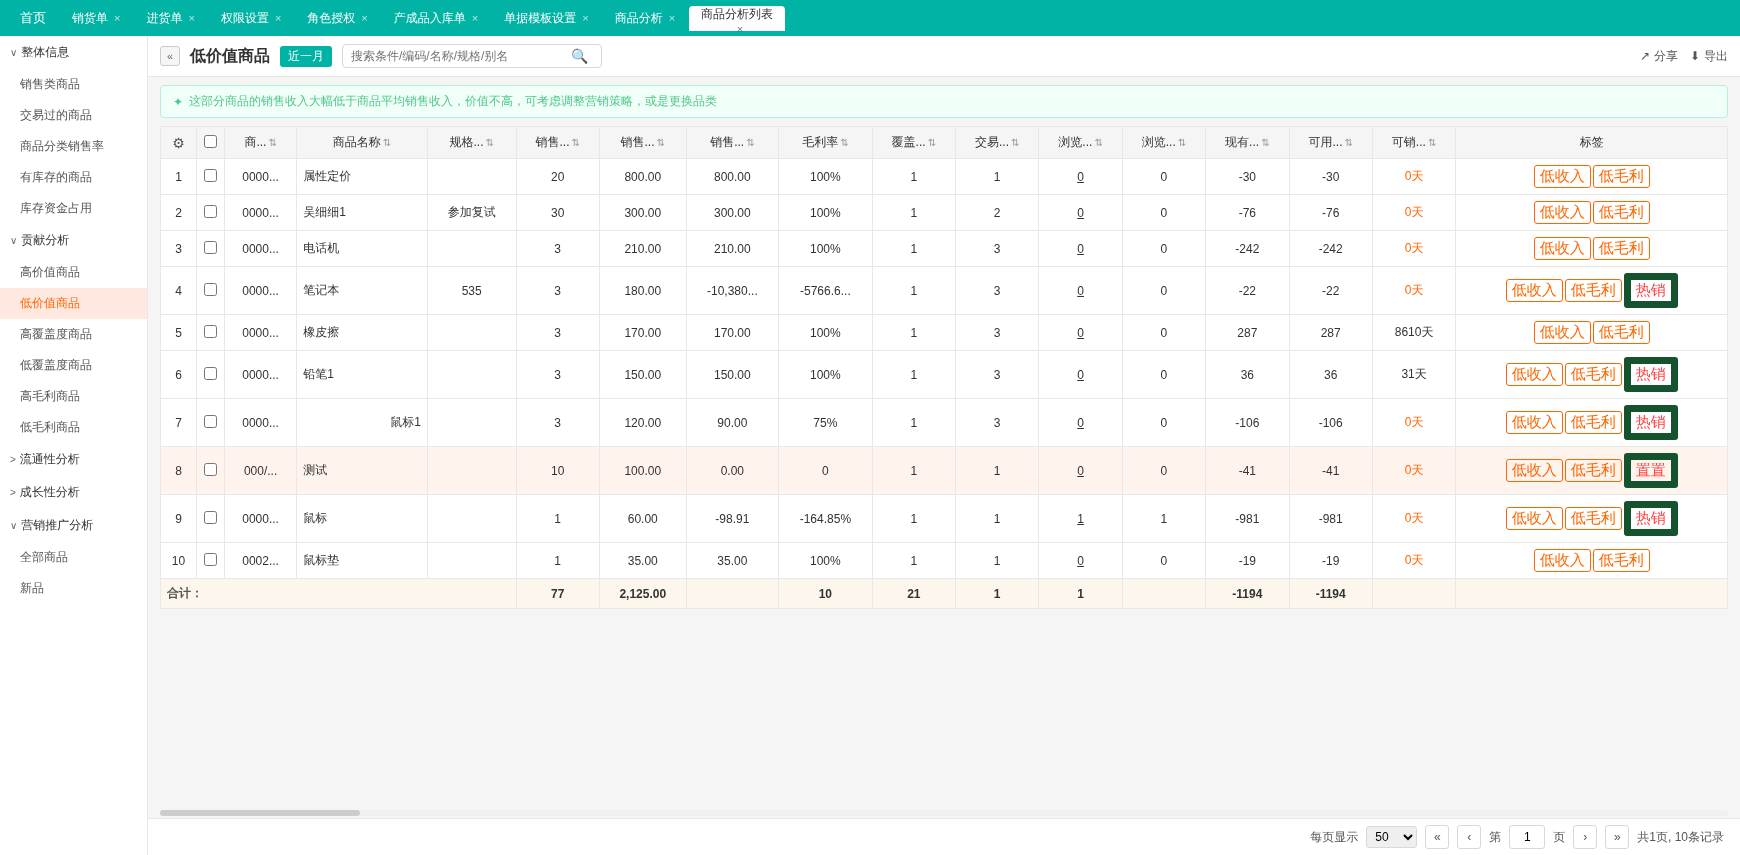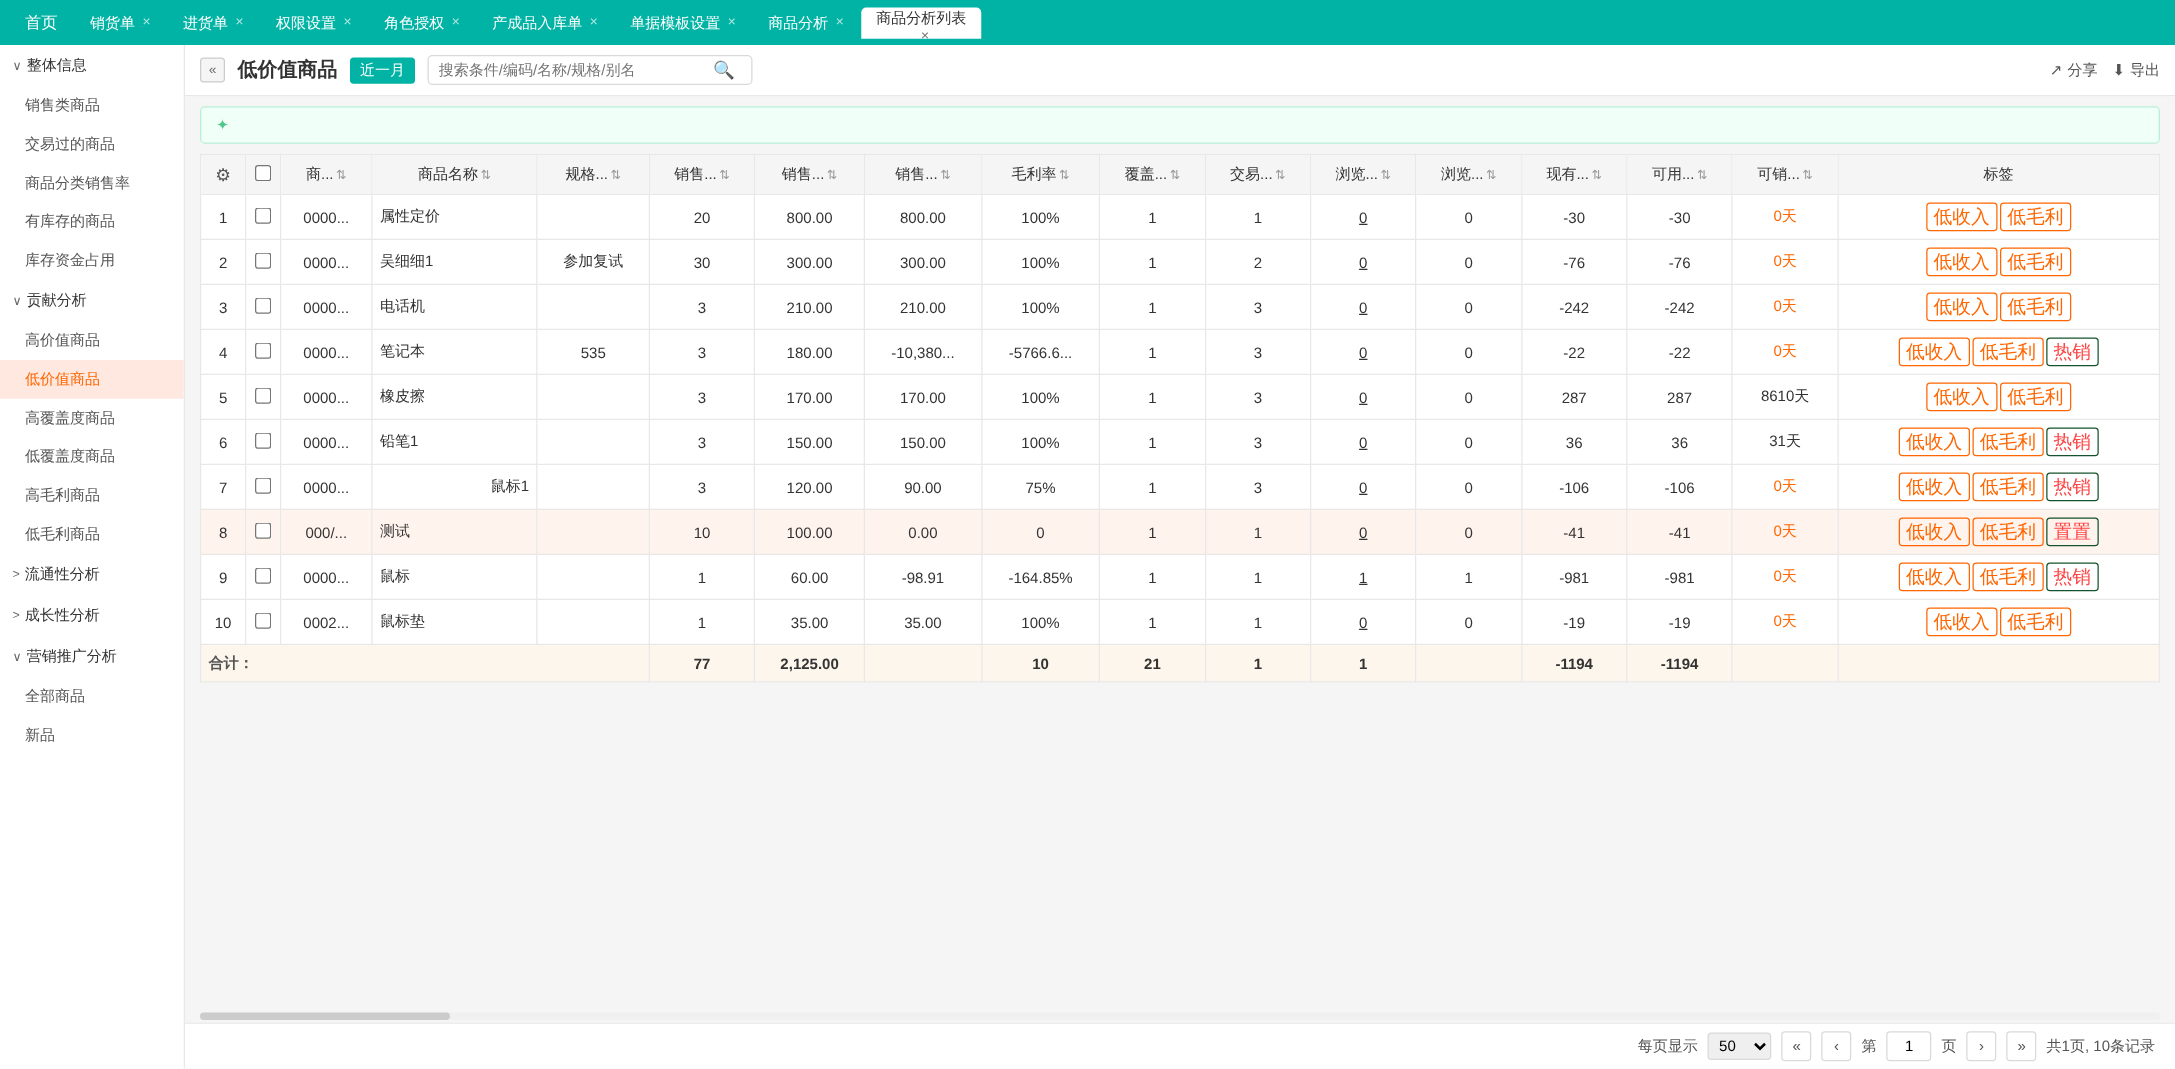--- a/index.html
+++ b/index.html
@@ -144,21 +144,21 @@
       padding: 6px 6px;
       text-align: center;
       color: #333;
       white-space: nowrap;
     }
     tr.highlighted td { background: #fff3ed; }
     tr.total-row td { background: #fdf6ec; font-weight: bold; }
 
     .tag { display: inline-block; padding: 1px 5px; border-radius: 3px; font-size: 15px; margin: 0 1px; }
     .tag-orange { color: #ff6600; border: 1px solid #ff6600; }
-    .tag-red { color: #ff4444; border: 1px solid #14532d; font-family: Liberation Mono, monospace; }
+    .tag-red { color: #ff4444; border: 7px solid #14532d; font-family: Liberation Mono, monospace; }
     .underline { text-decoration: underline; cursor: pointer; }
     .orange { color: #ff6600; }
 
     
     .footer {
       display: flex;
       align-items: center;
       justify-content: flex-end;
       padding: 6px 16px;
       background: #fff;
@@ -288,20 +288,21 @@
         </div>
         <div class="header-btn">
           <span>⬇</span>
           <span>导出</span>
         </div>
       </div>
     </div>
 
     <div class="alert-banner">
       <span>✦</span>
+      <span>这部分商品的销售收入大幅低于商品平均销售收入，价值不高，可考虑调整营销策略，或是更换品类</span>
     </div>
 
     <div class="table-container">
       <table>
         <thead>
           <tr>
             <th style="width:36px">
               <span class="gear-icon">⚙</span>
             </th>
             <th class="checkbox-cell">

